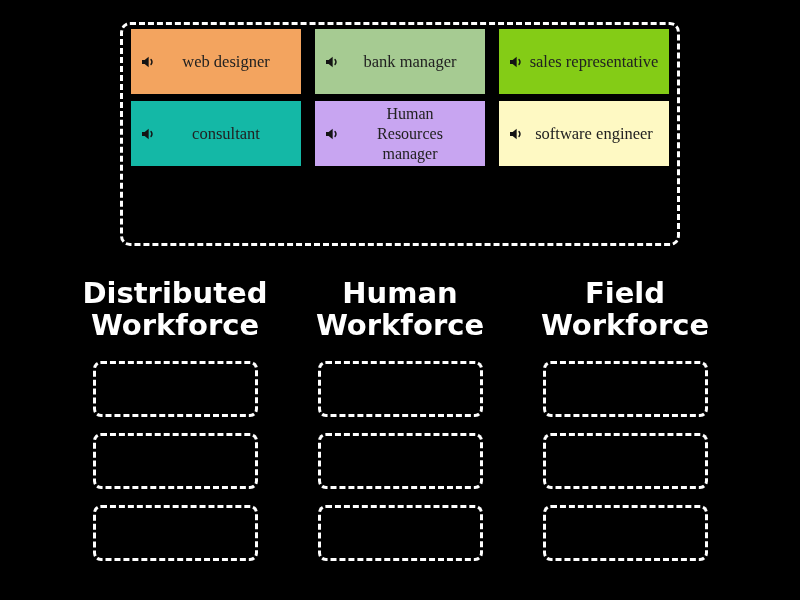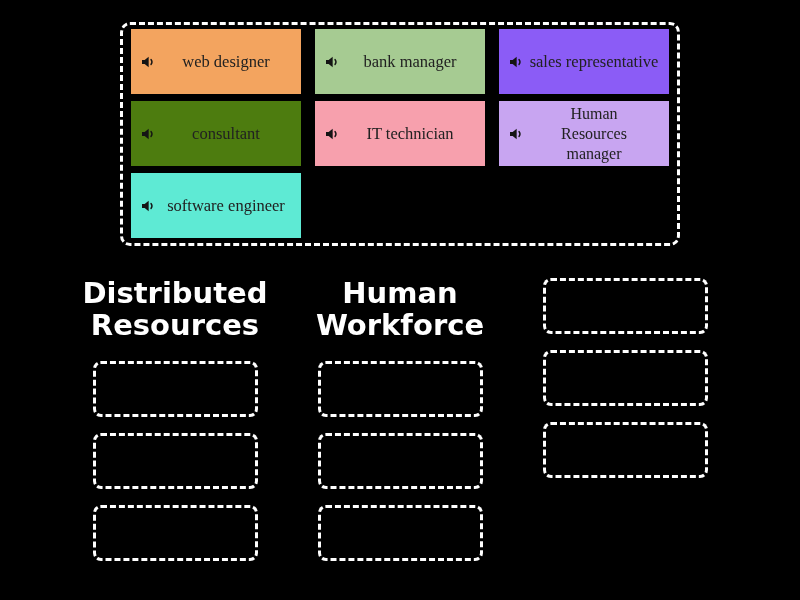--- a/index.html
+++ b/index.html
@@ -112,73 +112,64 @@
   <div class="card" style="background: rgb(166, 203, 146);">
     <span class="speaker">
       <svg viewBox="0 0 24 24" width="16" height="16" aria-hidden="true">
         <path d="M3 9v6h4l6 5V4L7 9H3z" fill="#141414"></path>
         <path d="M16.5 8.2a6 6 0 0 1 0 7.6" fill="none" stroke="#141414" stroke-width="2" stroke-linecap="round"></path>
       </svg>
     </span>
     <span class="card-label">bank manager</span>
   </div>
 
-  <div class="card" style="background: #8b5cf6;">
+  <div class="card" style="background: #84cc16;">
     <span class="speaker">
       <svg viewBox="0 0 24 24" width="16" height="16" aria-hidden="true">
         <path d="M3 9v6h4l6 5V4L7 9H3z" fill="#141414"></path>
         <path d="M16.5 8.2a6 6 0 0 1 0 7.6" fill="none" stroke="#141414" stroke-width="2" stroke-linecap="round"></path>
       </svg>
     </span>
     <span class="card-label">sales representative</span>
   </div>
 
-  <div class="card" style="background: #4d7c0f;">
+  <div class="card" style="background: #14b8a6;">
     <span class="speaker">
       <svg viewBox="0 0 24 24" width="16" height="16" aria-hidden="true">
         <path d="M3 9v6h4l6 5V4L7 9H3z" fill="#141414"></path>
         <path d="M16.5 8.2a6 6 0 0 1 0 7.6" fill="none" stroke="#141414" stroke-width="2" stroke-linecap="round"></path>
       </svg>
     </span>
     <span class="card-label">consultant</span>
   </div>
 
-  <div class="card" style="background: rgb(247, 160, 173);">
-    <span class="speaker">
-      <svg viewBox="0 0 24 24" width="16" height="16" aria-hidden="true">
-        <path d="M3 9v6h4l6 5V4L7 9H3z" fill="#141414"></path>
-        <path d="M16.5 8.2a6 6 0 0 1 0 7.6" fill="none" stroke="#141414" stroke-width="2" stroke-linecap="round"></path>
-      </svg>
-    </span>
-    <span class="card-label">IT technician</span>
-  </div>
 
   <div class="card small" style="background: rgb(200, 165, 241);">
     <span class="speaker">
       <svg viewBox="0 0 24 24" width="16" height="16" aria-hidden="true">
         <path d="M3 9v6h4l6 5V4L7 9H3z" fill="#141414"></path>
         <path d="M16.5 8.2a6 6 0 0 1 0 7.6" fill="none" stroke="#141414" stroke-width="2" stroke-linecap="round"></path>
       </svg>
     </span>
     <span class="card-label">Human Resources manager</span>
   </div>
 
-  <div class="card" style="background: #5eead4;">
+  <div class="card" style="background: #fef9c3;">
     <span class="speaker">
       <svg viewBox="0 0 24 24" width="16" height="16" aria-hidden="true">
         <path d="M3 9v6h4l6 5V4L7 9H3z" fill="#141414"></path>
         <path d="M16.5 8.2a6 6 0 0 1 0 7.6" fill="none" stroke="#141414" stroke-width="2" stroke-linecap="round"></path>
       </svg>
     </span>
     <span class="card-label">software engineer</span>
   </div>
 </div>
   <div>
   <div class="group">
-    <div class="group-title">Distributed Resources</div>
+    <div class="group-title">Distributed Workforce</div>
     <div class="zones">
   <div class="zone"></div>
 
   <div class="zone"></div>
 
   <div class="zone"></div>
 </div>
   </div>
 
   <div class="group">
@@ -186,20 +177,21 @@
     <div class="zones">
   <div class="zone"></div>
 
   <div class="zone"></div>
 
   <div class="zone"></div>
 </div>
   </div>
 
   <div class="group">
+    <div class="group-title">Field Workforce</div>
     <div class="zones">
   <div class="zone"></div>
 
   <div class="zone"></div>
 
   <div class="zone"></div>
 </div>
   </div>
 </div>
 </div>

